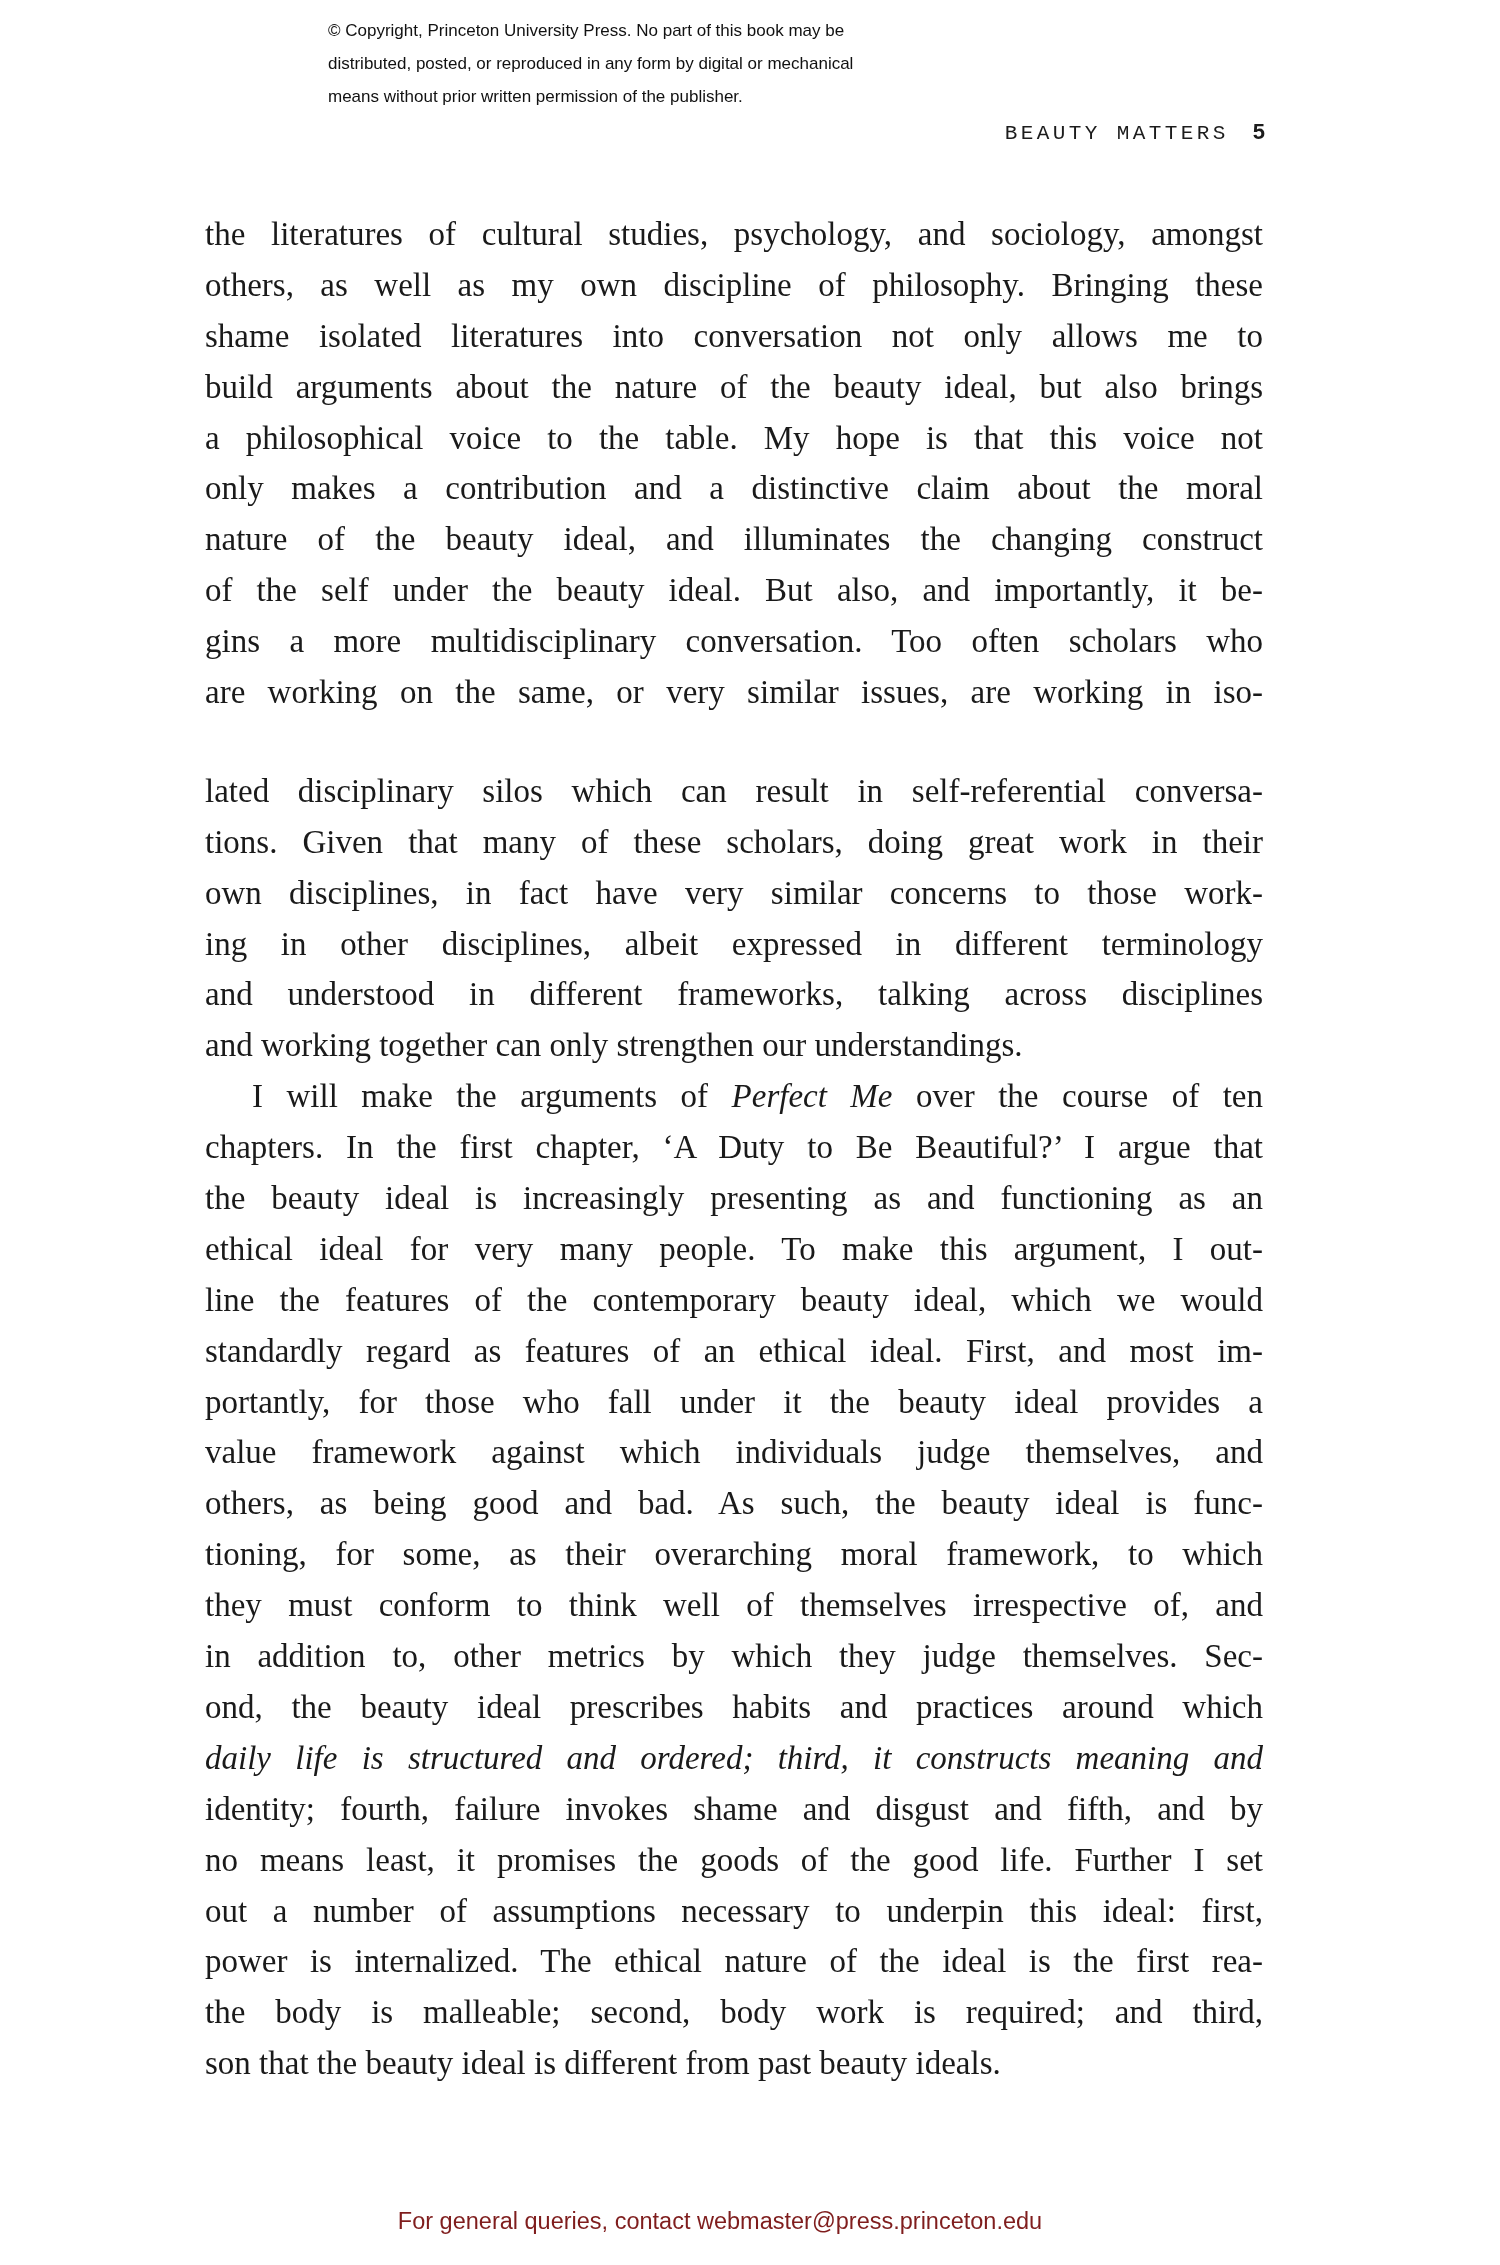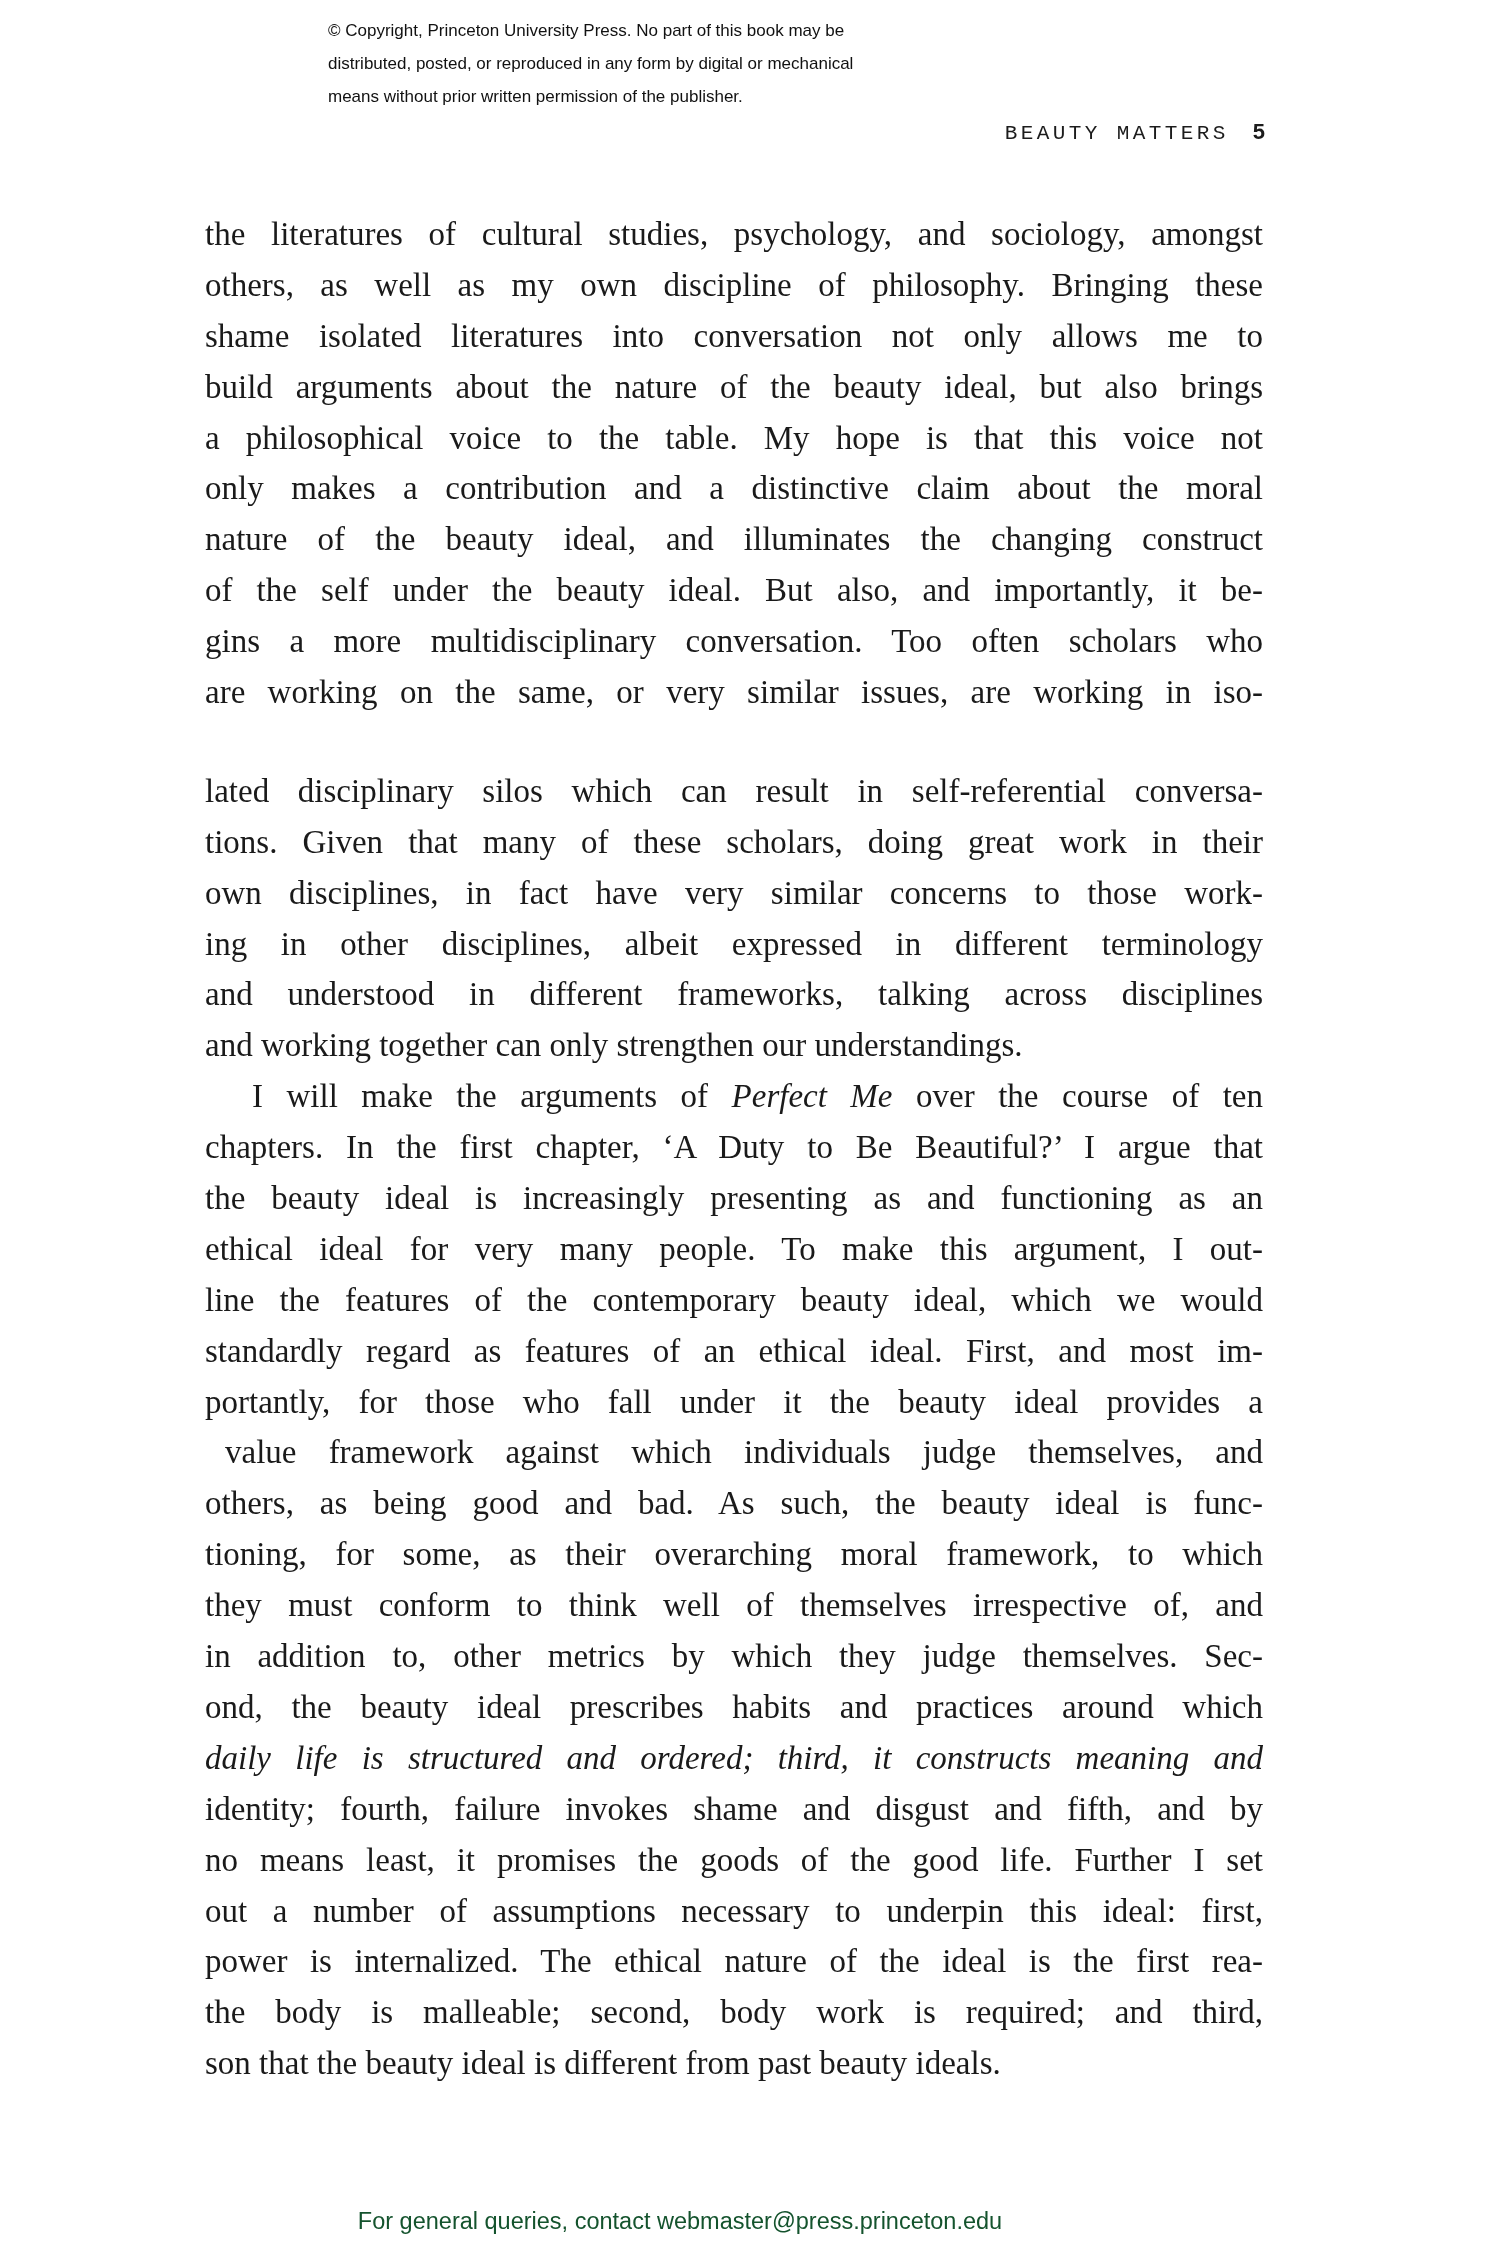--- a/index.html
+++ b/index.html
@@ -78,21 +78,22 @@
   }
   .footer {
     position: absolute;
     left: 0;
     width: 1360px;
     top: 2207px;
     text-align: center;
     font-family: "Liberation Sans", sans-serif;
     font-size: 23.5px;
     line-height: 28px;
-    color: #14532d;
+    color: #7f1d1d;
+    padding-left: 40px;
   }
 </style>
 </head>
 <body>
 
 <div class="copyright">
   <span class="cline">© Copyright, Princeton University Press. No part of this book may be</span>
   <span class="cline">distributed, posted, or reproduced in any form by digital or mechanical</span>
   <span class="cline">means without prior written permission of the publisher.</span>
 </div>
@@ -122,21 +123,21 @@
     <span class="line last">and working together can only strengthen our understandings.</span>
   </div>
   <div class="paragraph">
     <span class="line indent" style="white-space: normal;"><span>I will make the arguments of </span><em>Perfect Me</em><span> over the course of ten</span></span>
     <span class="line" style="white-space: normal;">chapters. In the first chapter, ‘A Duty to Be Beautiful?’ I argue that</span>
     <span class="line" style="white-space: normal;">the beauty ideal is increasingly presenting as and functioning as an</span>
     <span class="line" style="white-space: normal;">ethical ideal for very many people. To make this argument, I out-</span>
     <span class="line" style="white-space: normal;">line the features of the contemporary beauty ideal, which we would</span>
     <span class="line" style="white-space: normal;">standardly regard as features of an ethical ideal. First, and most im-</span>
     <span class="line" style="white-space: normal;">portantly, for those who fall under it the beauty ideal provides a</span>
-    <span class="line" style="white-space: normal; margin-left: 20px;">value framework against which individuals judge themselves, and</span>
+    <span class="line" style="white-space: normal;">value framework against which individuals judge themselves, and</span>
     <span class="line" style="white-space: normal;">others, as being good and bad. As such, the beauty ideal is func-</span>
     <span class="line" style="white-space: normal;">tioning, for some, as their overarching moral framework, to which</span>
     <span class="line" style="white-space: normal;">they must conform to think well of themselves irrespective of, and</span>
     <span class="line" style="white-space: normal;">in addition to, other metrics by which they judge themselves. Sec-</span>
     <span class="line" style="white-space: normal;">ond, the beauty ideal prescribes habits and practices around which</span>
     <span class="line" style="white-space: normal; font-style: italic;">daily life is structured and ordered; third, it constructs meaning and</span>
     <span class="line" style="white-space: normal;">identity; fourth, failure invokes shame and disgust and fifth, and by</span>
     <span class="line" style="white-space: normal;">no means least, it promises the goods of the good life. Further I set</span>
     <span class="line" style="white-space: normal;">out a number of assumptions necessary to underpin this ideal: first,</span>
     <span class="line" style="white-space: normal;">power is internalized. The ethical nature of the ideal is the first rea-</span>

